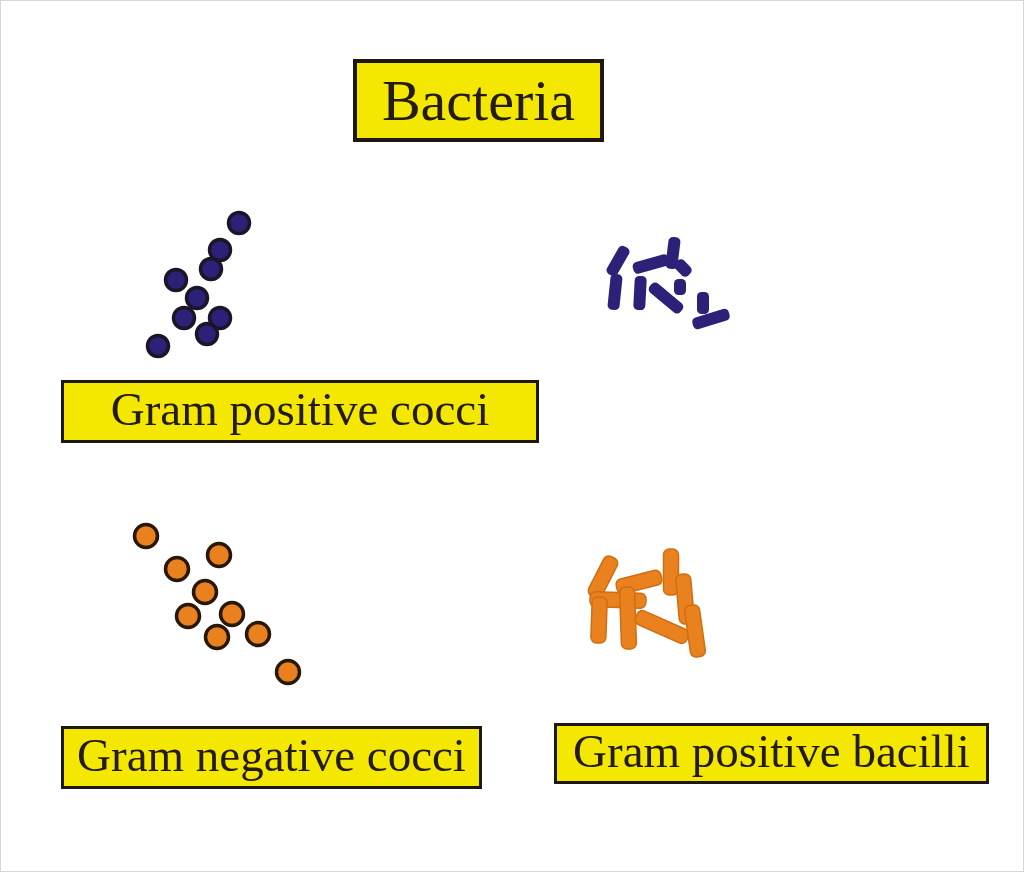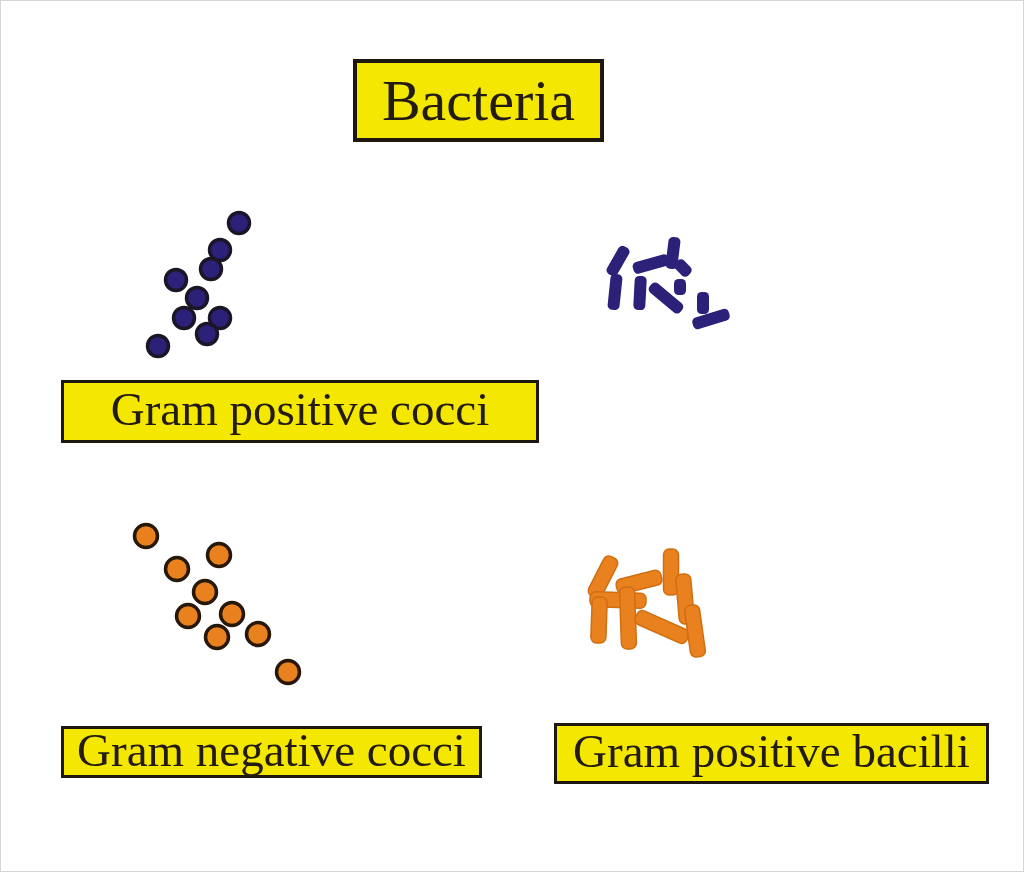--- a/index.html
+++ b/index.html
@@ -35,21 +35,21 @@
     border-width: 4px;
     font-size: 58px;
   }
   .label-box {
     font-size: 47px;
     line-height: 1;
     padding-bottom: 4px;
   }
   .box-gp-cocci   { left: 60px;  top: 379px; width: 478px; height: 63px; }
   .box-gp-bacilli { left: 553px; top: 368px; width: 424px; height: 63px; }
-  .box-gn-cocci   { left: 60px;  top: 725px; width: 421px; height: 52px; }
+  .box-gn-cocci   { left: 60px;  top: 725px; width: 421px; height: 63px; }
   .box-gn-bacilli { left: 553px; top: 722px; width: 435px; height: 61px; }
   .shapes-layer {
     position: absolute;
     left: 0;
     top: 0;
     width: 1022px;
     height: 870px;
   }
 </style>
 </head>

